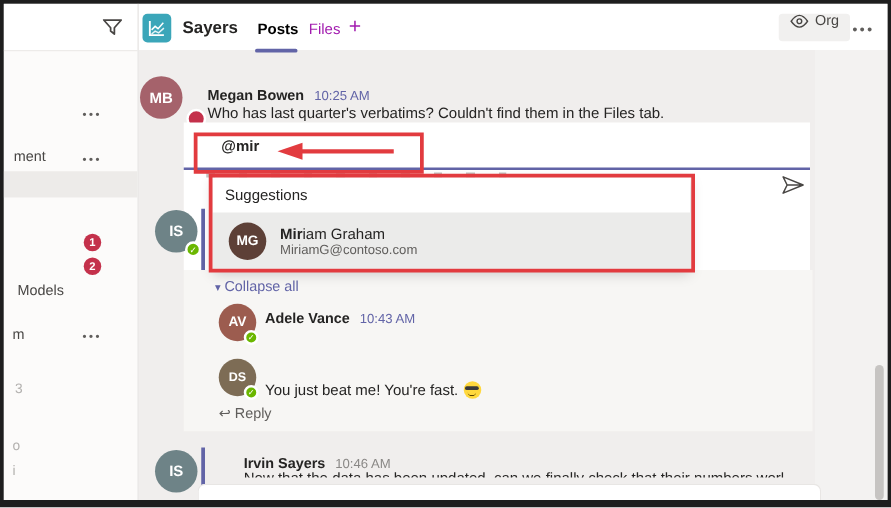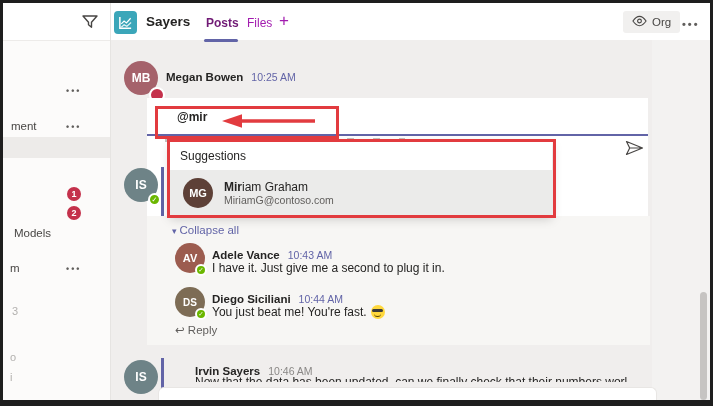--- a/index.html
+++ b/index.html
@@ -7,23 +7,23 @@
     border:3px solid #1e1e1e;border-bottom-width:6px;background:#fff;overflow:hidden;
     font-family:"Liberation Sans","DejaVu Sans",sans-serif;color:#252423;}
   .abs{position:absolute;}
   .hdr{left:0;top:0;width:707px;height:37px;background:#fff;}
   .vdiv{left:107px;top:0;bottom:0;width:1px;background:#e6e4e2;}
   .sidebar{left:0;top:37px;width:107px;bottom:0;background:#fcfbfa;border-top:1px solid #edebe9;}
   .chat{left:108px;top:37px;width:541px;bottom:0;background:#f0eeed;}
   .gutter{left:649px;top:37px;right:0;bottom:0;background:#f3f2f1;}
   .title{font-size:13.5px;font-weight:bold;color:#252423;}
   .tab{font-size:12px;color:#a21caf;}
-  .tab.active{color:#701a75;font-weight:bold;}
+  .tab.active{color:#000000;font-weight:bold;}
   .tabline{background:#6264a7;border-radius:2px;height:3px;}
-  .orgbtn{display:flex;align-items:center;gap:5px;height:22px;padding:0 9px;background:#f1f0ef;
+  .orgbtn{display:flex;gap:5px;height:22px;padding:0 9px;background:#f1f0ef;
     border-radius:3px;font-size:11.5px;color:#484644;}
   .dots{color:#605e5c;font-size:9px;letter-spacing:2px;font-weight:bold;}
   .sblabel{font-size:11.5px;color:#484644;}
   .sbfrag{font-size:11px;color:#b3b1af;}
   .sbrow{background:#edebe9;}
   .nbadge{width:14px;height:14px;border-radius:50%;background:#c4314b;color:#fff;font-size:9px;
     font-weight:bold;display:flex;align-items:center;justify-content:center;}
   .av{border-radius:50%;display:flex;align-items:center;justify-content:center;
     color:#fff;font-weight:bold;}
   .pbadge{border-radius:50%;border:2px solid #fff;box-sizing:border-box;display:flex;
@@ -101,27 +101,28 @@
   <div class="abs sbrow" style="left:0;top:134px;width:107px;height:21px;"></div>
   <span class="abs nbadge" style="left:64px;top:184px;">1</span>
   <span class="abs nbadge" style="left:64px;top:203px;">2</span>
   <span class="abs sblabel" style="left:11px;top:224px;">Models</span>
   <span class="abs sblabel" style="left:7px;top:259px;">m</span>
   <span class="abs dots" style="left:63px;top:261px;">•••</span>
   <span class="abs sbfrag" style="left:9px;top:302px;">3</span>
   <span class="abs sbfrag" style="left:7px;top:348px;">o</span>
   <span class="abs sbfrag" style="left:7px;top:368px;">i</span>
 
-  <div class="abs av" style="left:121px;top:58px;width:34px;height:34px;background:#a5626b;font-size:12px;">
+  <div class="abs av" style="left:109px;top:58px;width:34px;height:34px;background:#a5626b;font-size:12px;">
       <span>MB</span>
     </div>
   <span class="abs" style="left:146px;top:84px;width:12px;height:12px;border-radius:50%;background:#c4314b;border:2px solid #fff;box-sizing:content-box;"></span>
   <div class="abs" style="left:163px;top:64px;">
     <span class="name">Megan Bowen</span><span class="time">10:25 AM</span>
   </div>
+  <div class="abs msgtext" style="left:163px;top:80px;">Who has last quarter's verbatims? Couldn't find them in the Files tab.</div>
 
   <div class="abs compose" style="left:144px;top:95px;width:501px;height:118px;"></div>
   <input class="abs composeinput" style="left: 172px; top: 106px;" value="@mir">
   <div class="abs underline" style="left:144px;top:131px;width:501px;height:2px;"></div>
   <div class="abs toolbar-sliver" style="left:162px;top:135px;width:240px;"></div>
   <span class="abs" style="left:622px;top:137px;">
     <svg width="19" height="16" viewBox="0 0 19 16">
         <path d="M1.5 1.5L17.5 8 1.5 14.5l3.2-6.5-3.2-6.5zM4.7 8h12.5" fill="none" stroke="#484644" stroke-width="1.2" stroke-linejoin="round"></path>
       </svg>
   </span>
@@ -140,30 +141,26 @@
   </div>
   <div class="abs av" style="left:172px;top:240px;width:30px;height:30px;background:#9c5c4f;font-size:11px;">
       <span>AV</span>
     </div>
   <span class="abs pbadge" style="left:192px;top:261px;width:12px;height:12px;background:#6bb700;font-size:6.5px;">
       <span>✓</span>
     </span>
   <div class="abs" style="left:209px;top:242px;">
     <span class="name">Adele Vance</span><span class="time">10:43 AM</span>
   </div>
-  <div class="abs msgtext" style="left:209px;top:258px;">I have it. Just give me a second to plug it in.</div>
   <div class="abs av" style="left:172px;top:284px;width:30px;height:30px;background:#7d6c55;font-size:10px;">
       <span>DS</span>
     </div>
   <span class="abs pbadge" style="left:192px;top:305px;width:12px;height:12px;background:#6bb700;font-size:6.5px;">
       <span>✓</span>
     </span>
-  <div class="abs" style="left:209px;top:286px;">
-    <span class="name">Diego Siciliani</span><span class="time">10:44 AM</span>
-  </div>
   <div class="abs msgtext" style="left:209px;top:302px;">
     <span>You just beat me! You're fast.</span><span class="emoji"></span>
   </div>
   <div class="abs replylink" style="left:172px;top:320px;">
     <span>↩</span> <span>Reply</span>
   </div>
 
   <div class="abs flyout" style="left:167px;top:139px;width:382px;height:74px;z-index:5;">
     <div class="ftitle">Suggestions</div>
     <div class="sugrow">

